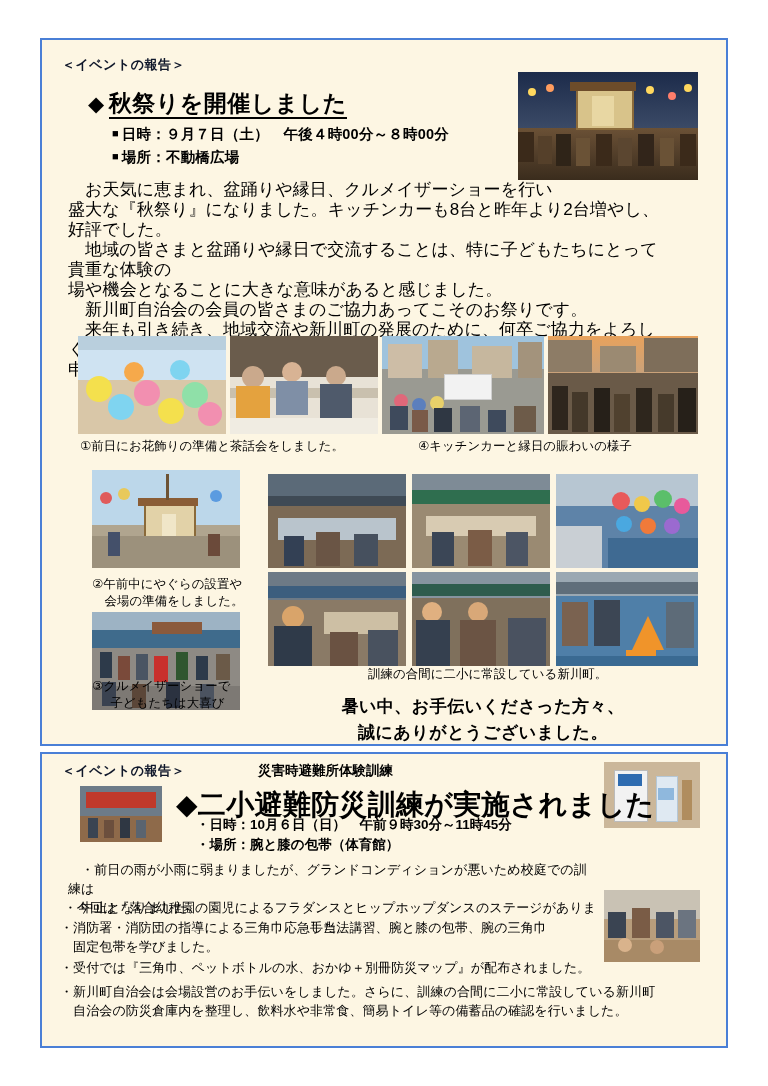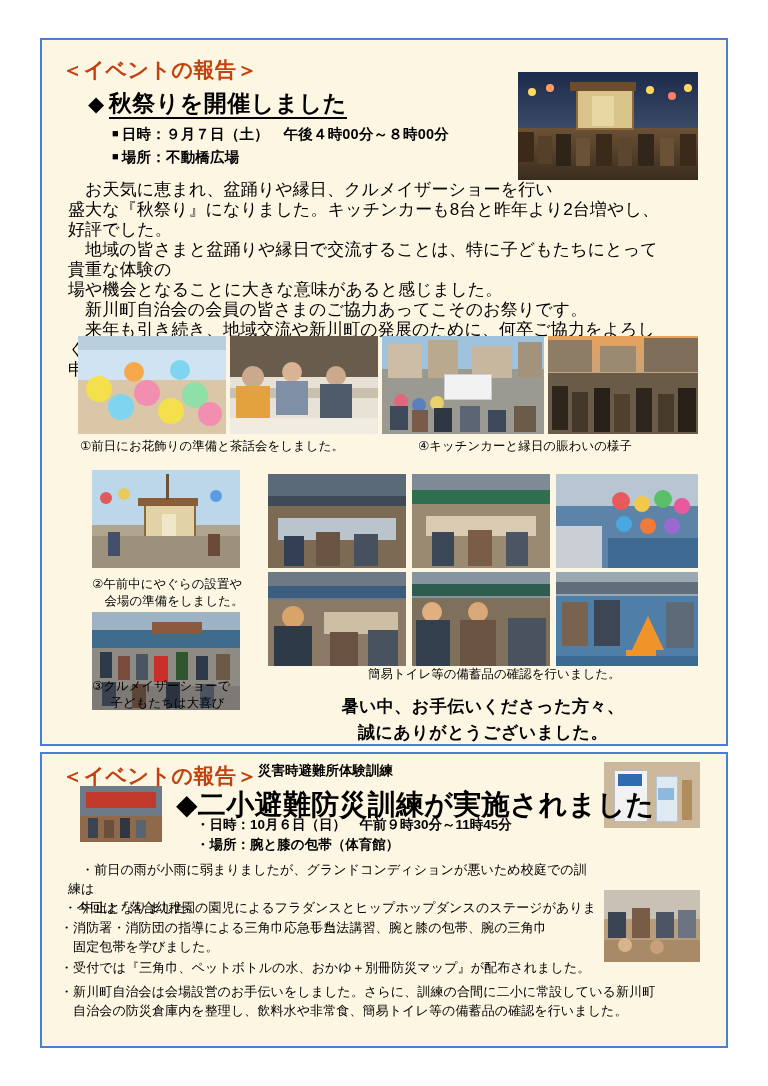--- a/index.html
+++ b/index.html
@@ -37,24 +37,24 @@
   }
   .section-2 {
     left: 40px;
     top: 752px;
     width: 688px;
     height: 296px;
   }
 
   .report-tag {
     position: absolute;
-    font-size: 21px;
+    font-size: 13px;
     font-weight: bold;
     letter-spacing: 0.5px;
-    color: #c2410c;
+    color: #0f172a;
   }
 
   .headline {
     position: absolute;
     font-size: 23px;
     font-weight: bold;
     letter-spacing: 0.5px;
   }
   .headline .diamond {
     font-size: 21px;
@@ -354,21 +354,21 @@
     <div class="ground" style="height:74%; background:#4f7fa8;"></div>
     <div class="rect" style="left:0; top:10px; width:142px; height:12px; background:#5f6e7a;"></div>
     <div class="rect" style="left:6px; top:30px; width:26px; height:44px; background:#7a6250;"></div>
     <div class="rect" style="left:38px; top:28px; width:26px; height:46px; background:#3c4654;"></div>
     <div style="position:absolute; left:76px; top:44px; width:0; height:0; border-left:16px solid transparent; border-right:16px solid transparent; border-bottom:34px solid #f0942a;"></div>
     <div class="rect" style="left:70px; top:78px; width:30px; height:6px; background:#f0942a;"></div>
     <div class="rect" style="left:110px; top:30px; width:28px; height:46px; background:#5d6b78;"></div>
     <div class="rect" style="left:0; top:84px; width:142px; height:10px; background:#3a6a92;"></div>
   </div>
 
-  <div class="caption" style="left:368px; top:666px;">簡易トイレ等の備蓄品の確認を行いました。</div>
+  <div class="caption" style="left:368px; top:666px;">訓練の合間に二小に常設している新川町。</div>
 
   <div class="thanks" style="left:268px; top:694px; width:430px;">暑い中、お手伝いくださった方々、
 誠にありがとうございました。</div>
 
   <div class="section section-2"></div>
 
   <div class="report-tag" style="left:62px; top:762px;">＜イベントの報告＞</div>
 
   <div class="sec2-title-small" style="left:258px; top:762px;">災害時避難所体験訓練</div>
 

